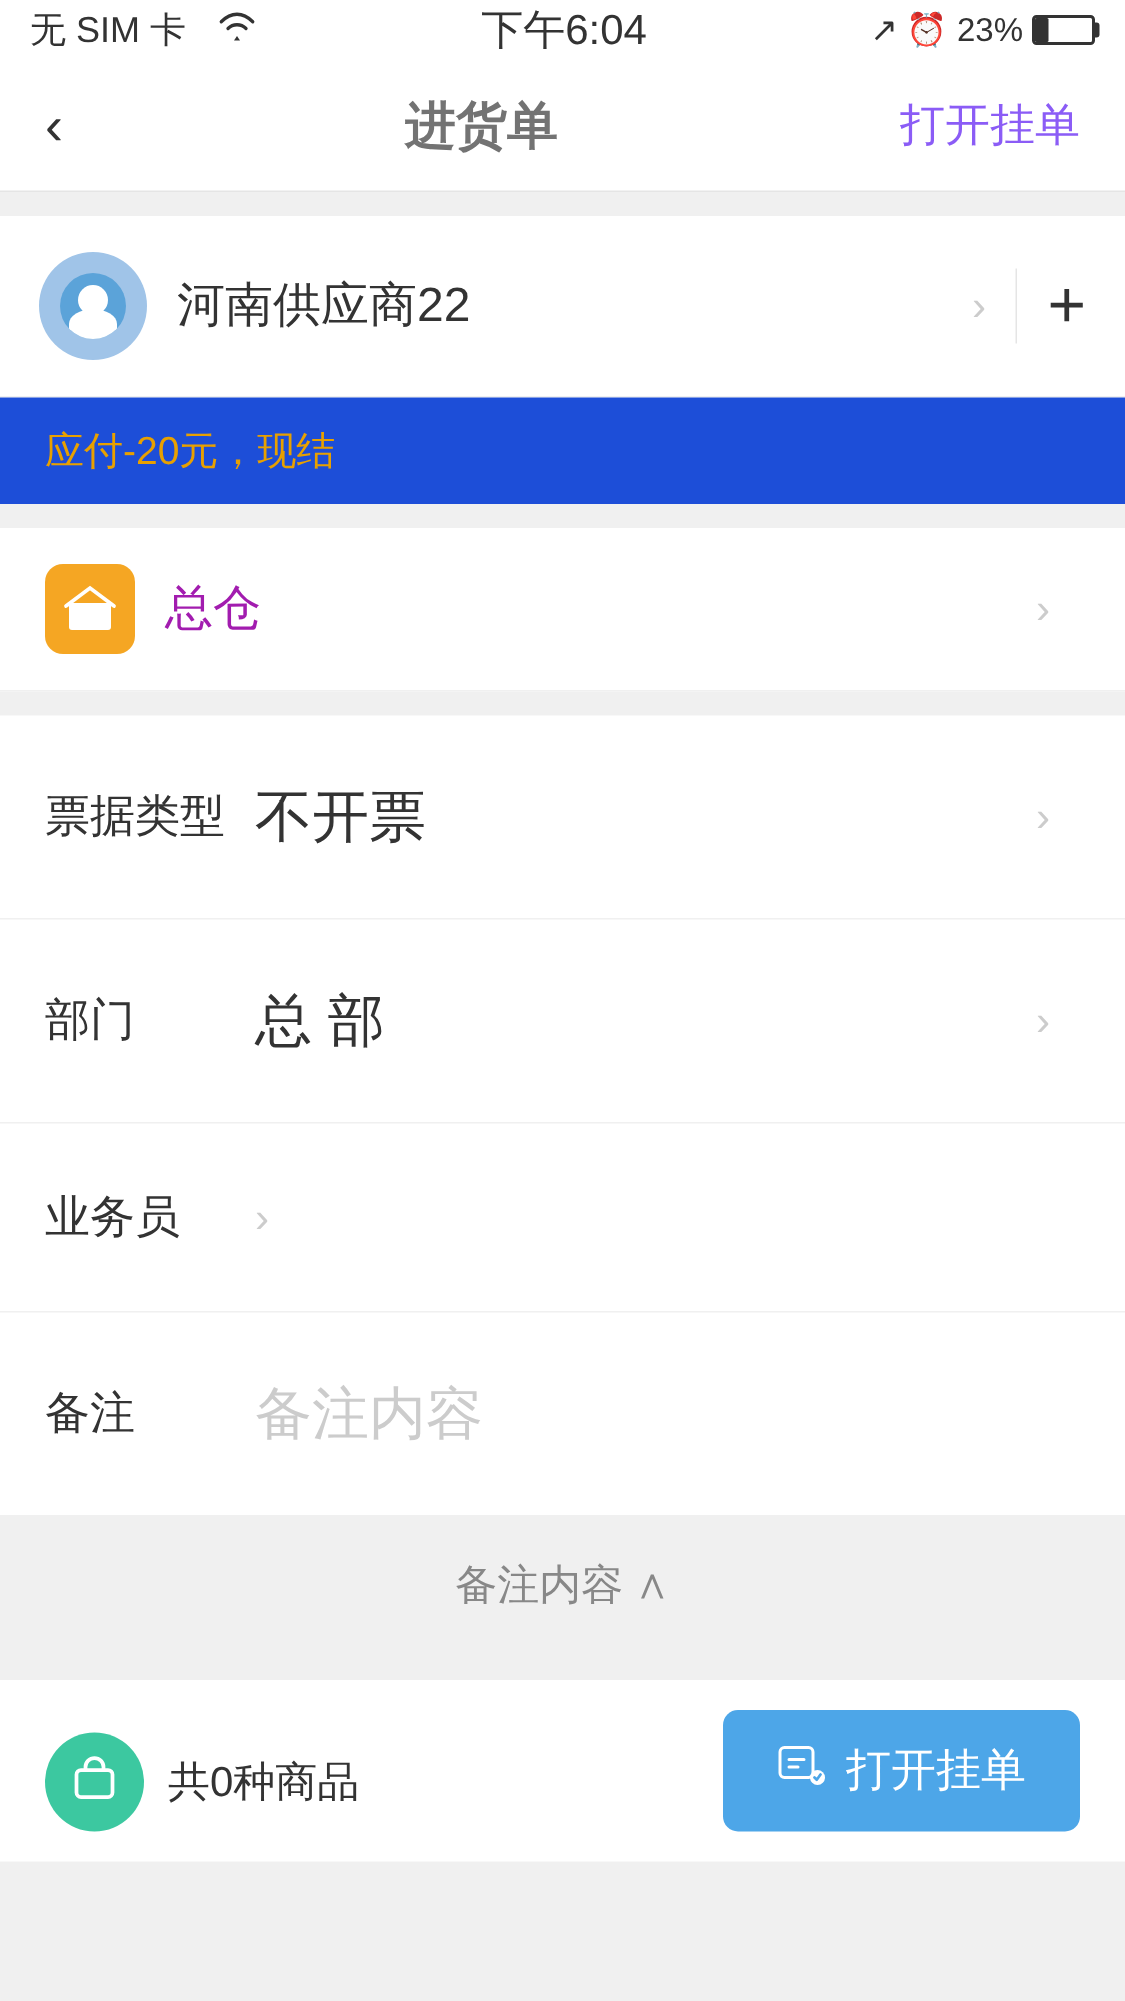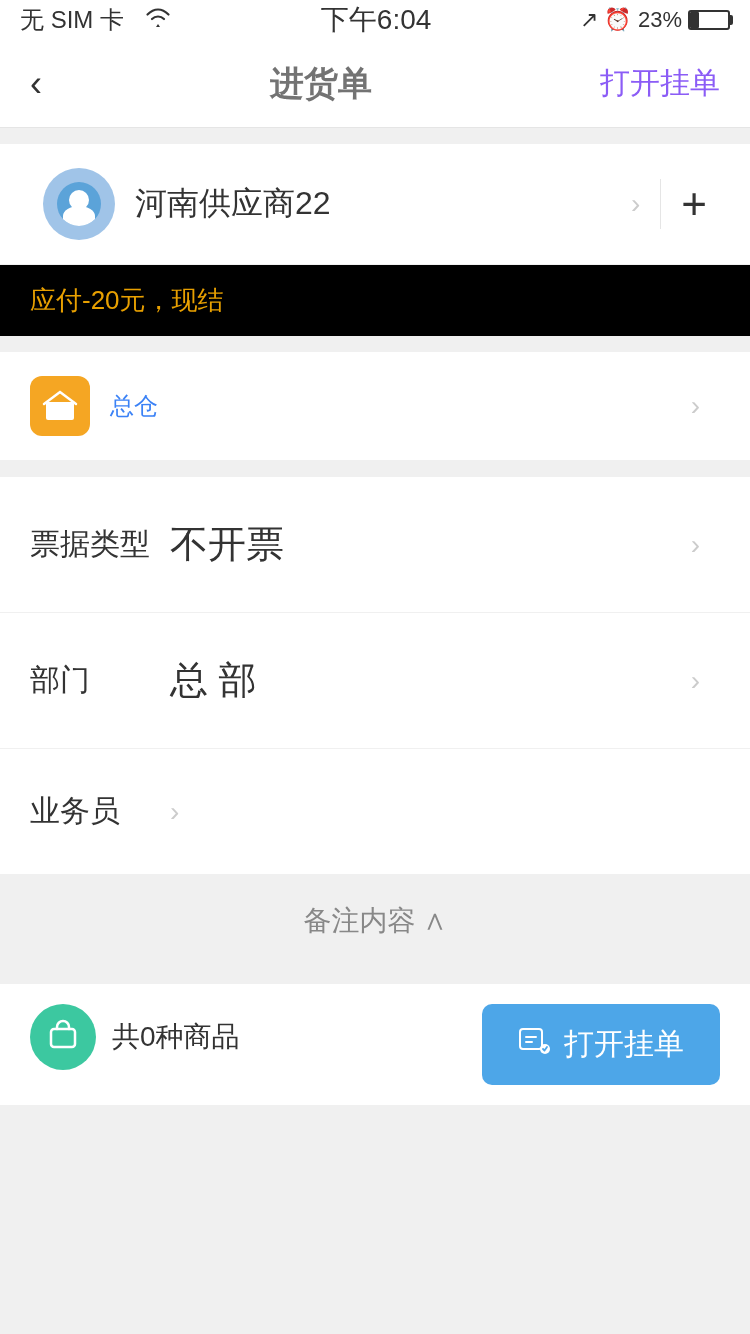--- a/index.html
+++ b/index.html
@@ -73,21 +73,21 @@
     
     .card {
       background: #fff;
       margin-top: 16px;
     }
 
     
     .supplier-row {
       display: flex;
       align-items: center;
-      padding: 24px 43px;
+      padding: 24px 26px;
       background: #fff;
       border-bottom: 1px solid #f0f0f0;
     }
     .supplier-avatar {
       width: 72px; height: 72px; border-radius: 50%;
       background: #a0c4e8;
       display: flex; align-items: center; justify-content: center;
       margin-right: 20px;
       flex-shrink: 0;
     }
@@ -128,21 +128,21 @@
       font-size: 44px;
       color: #333;
       font-weight: 300;
       cursor: pointer;
       padding-left: 20px;
       border-left: 1px solid #e5e5e5;
     }
 
     
     .notice-bar {
-      background: #000000;
+      background: #1d4ed8;
       padding: 18px 30px;
       font-size: 26px;
       color: #e8a000;
     }
 
     
     .warehouse-row {
       background: #fff;
       display: flex;
       align-items: center;
@@ -153,22 +153,22 @@
       width: 60px; height: 60px;
       background: #f5a623;
       border-radius: 12px;
       display: flex; align-items: center; justify-content: center;
       margin-right: 20px;
       flex-shrink: 0;
       font-size: 32px;
     }
     .warehouse-name {
       flex: 1;
-      font-size: 24px;
-      color: #3b82f6;
+      font-size: 32px;
+      color: #a21caf;
     }
 
     
     .form-section {
       background: #fff;
       margin-top: 16px;
     }
     .form-row {
       display: flex;
       align-items: center;
@@ -202,21 +202,21 @@
       font-size: 28px;
       color: #888;
       cursor: pointer;
     }
 
     
     .bottom-bar {
       background: #fff;
       margin-top: 16px;
       display: flex;
-      align-items: flex-start;
+      align-items: flex-end;
       padding: 20px 30px;
       justify-content: space-between;
     }
     .product-count-area {
       display: flex;
       align-items: center;
       gap: 16px;
     }
     .product-icon {
       width: 66px; height: 66px;
@@ -314,20 +314,24 @@
     </div>
     <div class="form-row">
       <span class="form-label">部门</span>
       <span class="form-value">总 部</span>
       <span class="chevron">›</span>
     </div>
     <div class="form-row">
       <span class="form-label">业务员</span>
       <span class="chevron">›</span>
     </div>
+    <div class="form-row">
+      <span class="form-label">备注</span>
+      <span class="form-value form-placeholder">备注内容</span>
+    </div>
   </div>
 
   <div class="collapse-bar">备注内容 ∧</div>
 
   <div class="bottom-bar">
     <div class="product-count-area">
       <div class="product-icon">
         <svg width="36" height="36" viewBox="0 0 36 36" fill="none">
           <rect x="6" y="10" width="24" height="18" rx="3" fill="none" stroke="#fff" stroke-width="2.5"></rect>
           <path d="M12 10V8a6 6 0 0112 0v2" stroke="#fff" stroke-width="2.5" stroke-linecap="round"></path>

